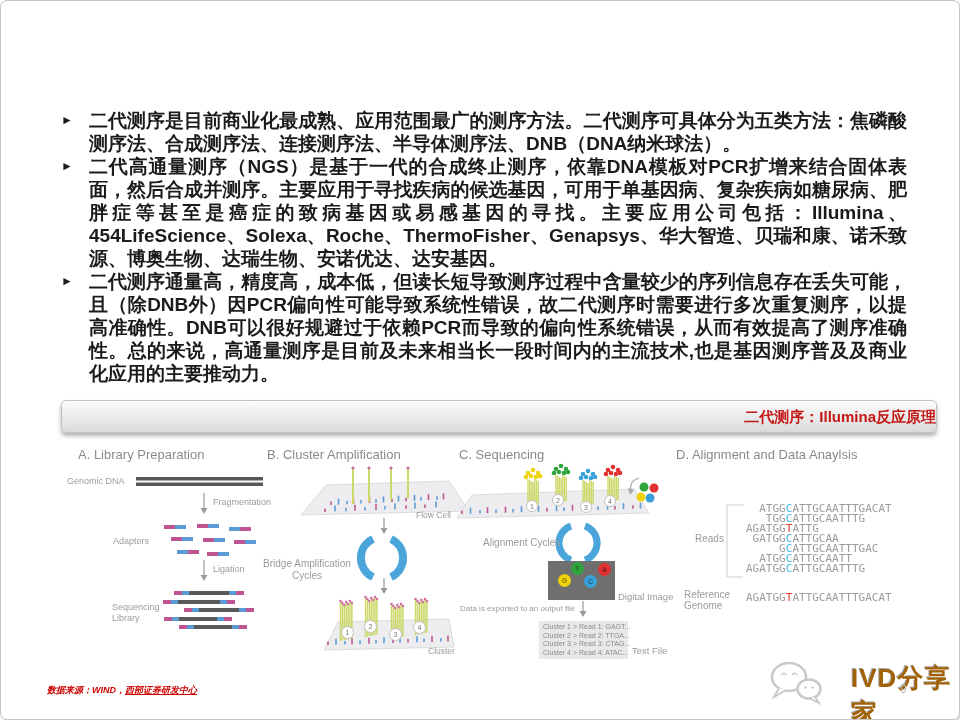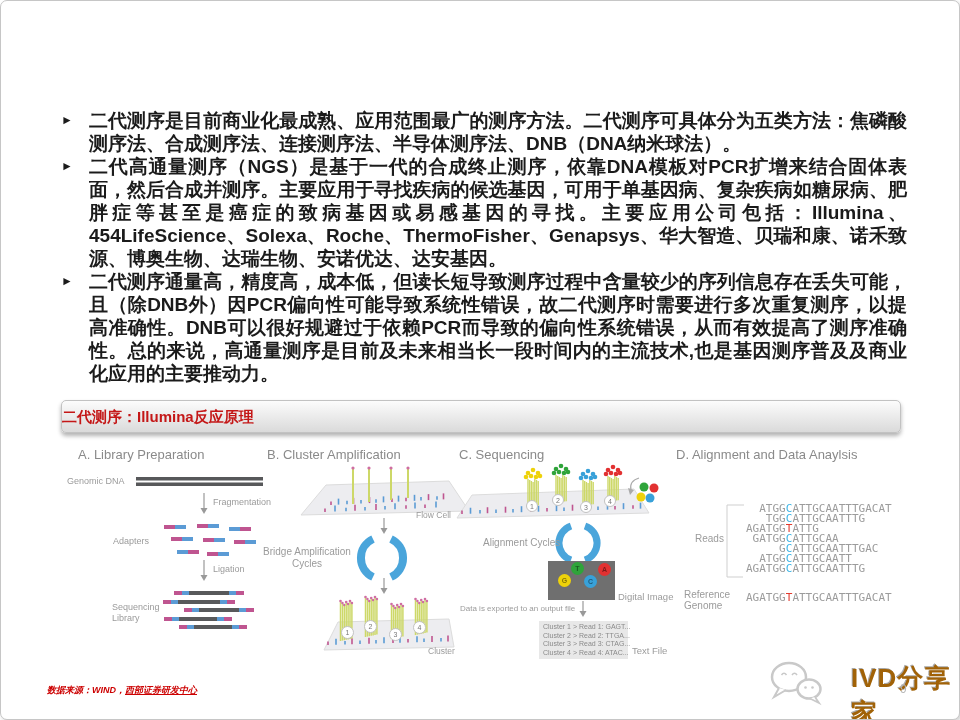--- a/index.html
+++ b/index.html
@@ -8,29 +8,29 @@
          border-radius:7px;box-shadow:2px 2px 4px rgba(0,0,0,.18);overflow:hidden;}
   .title{position:absolute;top:42px;left:0;width:100%;text-align:center;
          font-size:27px;font-weight:bold;color:#0d0d0d;letter-spacing:1px;}
   .bullets{position:absolute;left:60px;top:108px;width:846px;}
   .bullet{display:flex;}
   .bullet .marker{width:28px;flex:0 0 28px;font-size:12px;color:#1b1b1b;padding-top:4px;}
   .bullet p{flex:1;margin:0;font-size:19px;line-height:23px;font-weight:bold;
             color:#1b1b1b;text-align:justify;}
   .banner{position:absolute;left:60px;top:399px;width:838px;height:31px;border-radius:5px;
           background:linear-gradient(#fcfcfc,#dadada);border:1px solid #c2c2c2;
-          box-shadow:0 3px 4px rgba(0,0,0,.3);text-align:left;}
+          box-shadow:0 3px 4px rgba(0,0,0,.3);text-align:right;padding-left:36px;}
   .banner span{font-size:15px;font-weight:bold;color:#c41717;line-height:31px;}
   svg.decor{position:absolute;left:0;top:0;pointer-events:none;}
   .ptitle{position:absolute;font-size:13px;color:#8a8a8a;white-space:nowrap;}
   .lbl{position:absolute;font-size:9px;color:#9b9b9b;white-space:nowrap;}
   .lbl.s10{font-size:10px;}
   .lbl.s85{font-size:8.5px;}
   .lbl.s8{font-size:8px;}
-  .lbl.ctr{text-align:center;}
+  .lbl.ctr{text-align:center;margin-top:12px;}
   .badge{position:absolute;width:13px;height:13px;border-radius:50%;background:#fff;
          border:1px solid #c2c2c2;font-size:7px;color:#777;display:flex;
          align-items:center;justify-content:center;box-sizing:border-box;}
   .badge.sm{width:12px;height:12px;}
   .digital-box{position:absolute;left:547px;top:560px;width:67px;height:39px;background:#6f6f6f;}
   .dg-circle{position:absolute;width:13px;height:13px;border-radius:50%;font-size:7px;
              font-weight:bold;color:rgba(0,0,0,.45);text-align:center;line-height:13px;}
   .text-file-box{position:absolute;left:538px;top:620px;width:89px;height:38px;
                  background:#e8e8e8;padding:2px 0 0 4px;box-sizing:border-box;}
   .tf-line{font-size:7px;line-height:8.5px;color:#8a8a8a;white-space:nowrap;}

